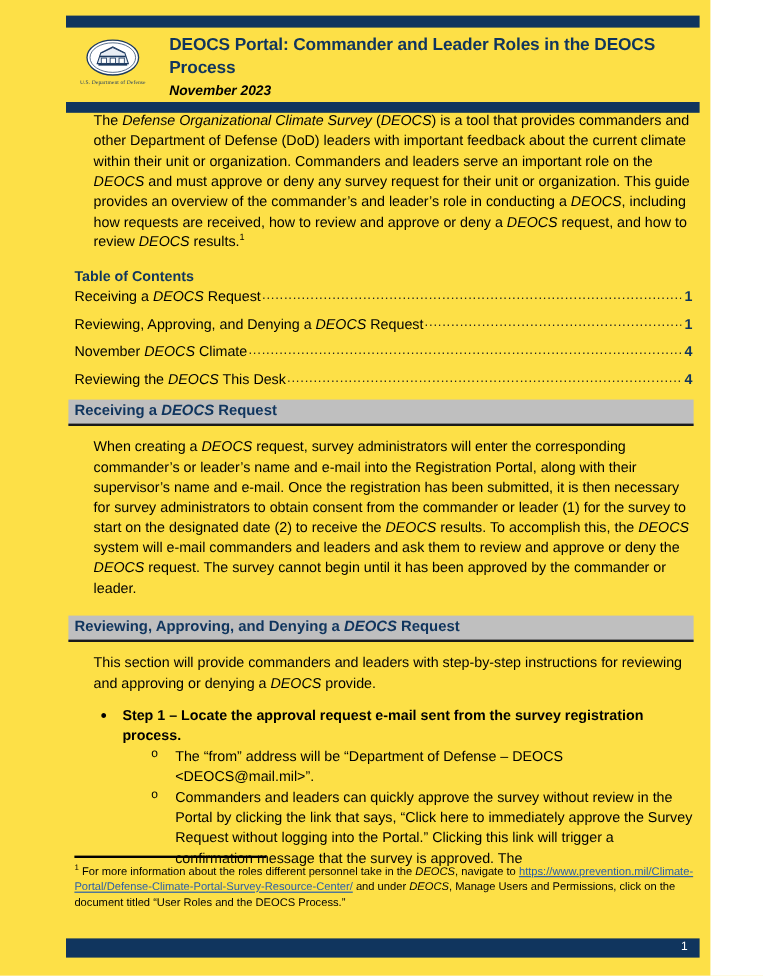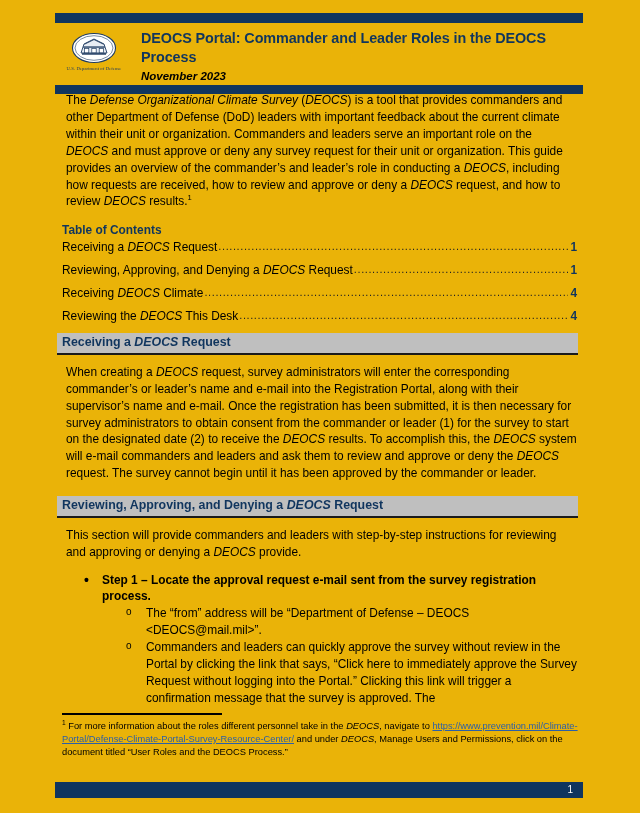--- a/index.html
+++ b/index.html
@@ -10,23 +10,23 @@
   body {
     width: 640px;
     height: 813px;
     font-family: "Liberation Sans", sans-serif;
     color: #000000;
     position: relative;
     overflow: hidden;
   }
   .page {
     position: relative;
-    width: 640px;
+    width: 592px;
     height: 813px;
-    background: #eab308;
+    background: #fde047;
   }
 
   
   .header {
     position: absolute;
     left: 55px;
     top: 13px;
     width: 528px;
   }
   .rule-navy {
@@ -86,21 +86,21 @@
   
   .content {
     position: absolute;
     left: 62px;
     top: 92px;
     width: 515px;
   }
   p.body-text {
     font-size: 11.9px;
     line-height: 1.42;
-    margin: 0 0 0 4px;
+    margin: 0 0 0 16px;
     text-align: left;
     color: #000;
   }
   i, .it { font-style: italic; }
 
   .sup-note {
     font-size: 7.6px;
     vertical-align: super;
     line-height: 0;
   }
@@ -293,21 +293,21 @@
         <span class="toc-page">1</span>
       </div>
 
       <div class="toc-row">
         <span class="toc-label"><span>Reviewing, Approving, and Denying a </span><i>DEOCS</i><span> Request</span></span>
         <span class="toc-dots">.......................................................................................................................</span>
         <span class="toc-page">1</span>
       </div>
 
       <div class="toc-row">
-        <span class="toc-label"><span>Receiving </span><i>DEOCS</i><span> Climate</span></span>
+        <span class="toc-label"><span>November </span><i>DEOCS</i><span> Climate</span></span>
         <span class="toc-dots">.......................................................................................................................</span>
         <span class="toc-page">4</span>
       </div>
 
       <div class="toc-row">
         <span class="toc-label"><span>Reviewing the </span><i>DEOCS</i><span> This Desk</span></span>
         <span class="toc-dots">.......................................................................................................................</span>
         <span class="toc-page">4</span>
       </div>
 

